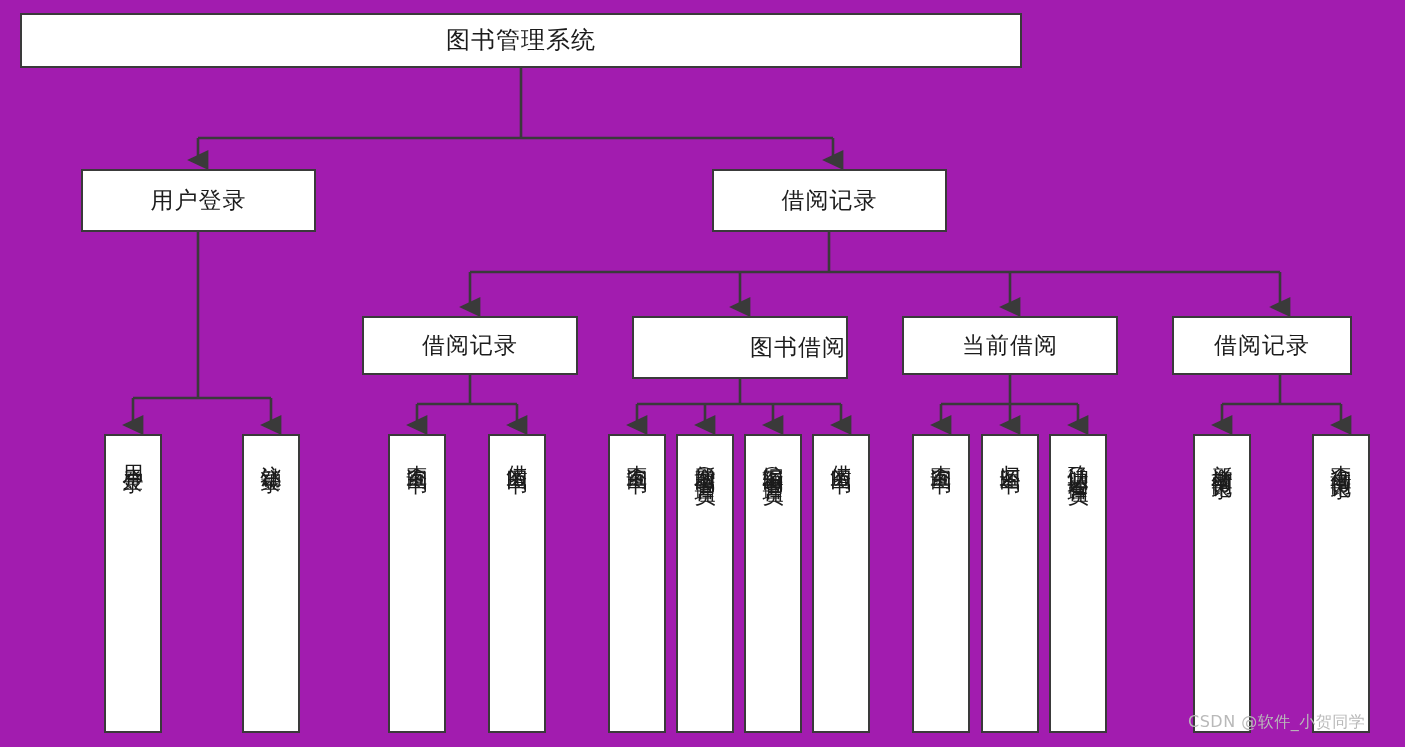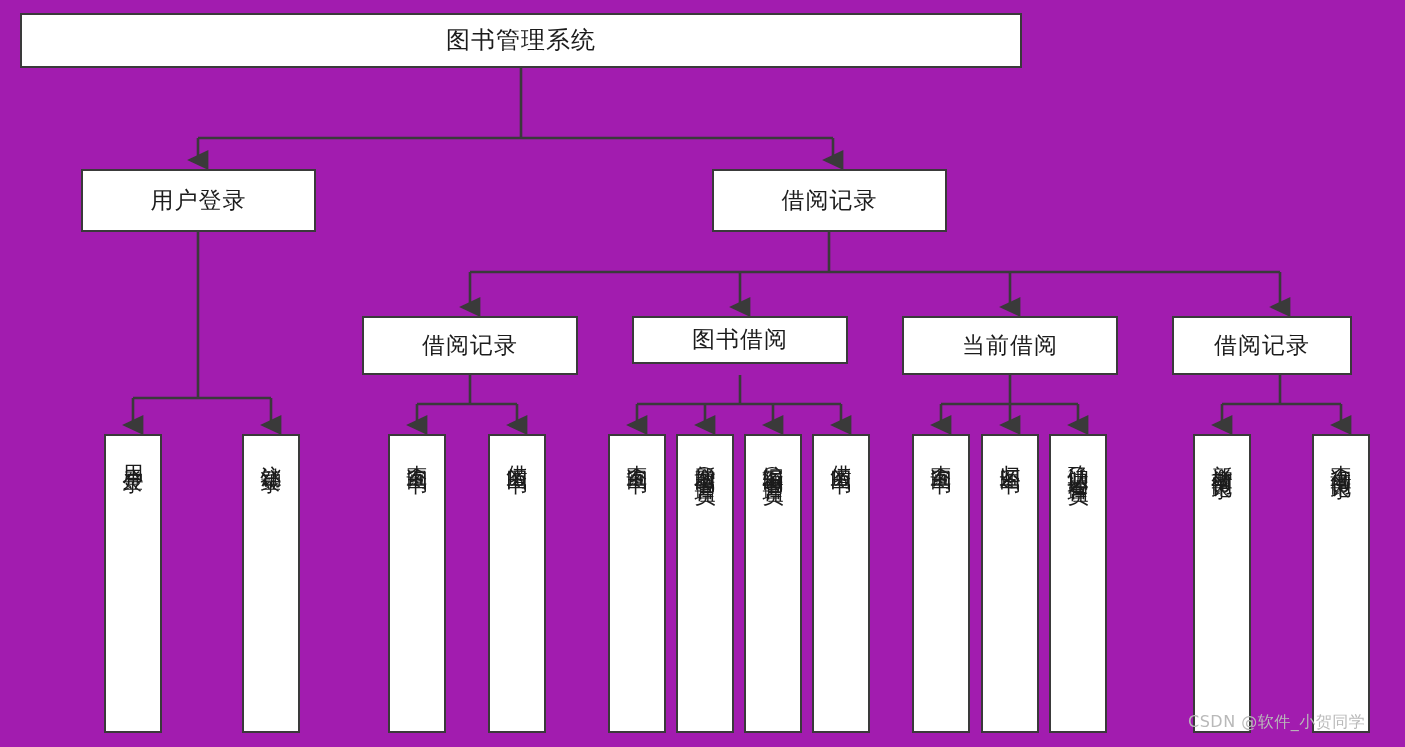--- a/index.html
+++ b/index.html
@@ -137,21 +137,21 @@
   <div class="node horiz" style="left:81px; top:169px; width:235px; height:63px;">
     <span class="htext">用户登录</span>
   </div>
   <div class="node horiz" style="left:712px; top:169px; width:235px; height:63px;">
     <span class="htext">借阅记录</span>
   </div>
 
   <div class="node horiz" style="left:362px; top:316px; width:216px; height:59px;">
     <span class="htext">借阅记录</span>
   </div>
-  <div class="node horiz" style="left:632px; top:316px; width:216px; height:48px;">
+  <div class="node horiz" style="left:632px; top:316px; width:216px; height:63px;justify-content:flex-end;">
     <span class="htext">图书借阅</span>
   </div>
   <div class="node horiz" style="left:902px; top:316px; width:216px; height:59px;">
     <span class="htext">当前借阅</span>
   </div>
   <div class="node horiz" style="left:1172px; top:316px; width:180px; height:59px;">
     <span class="htext">借阅记录</span>
   </div>
 
   <div class="node leaf" style="left:104px; top:434px; width:58px; height:299px;">

